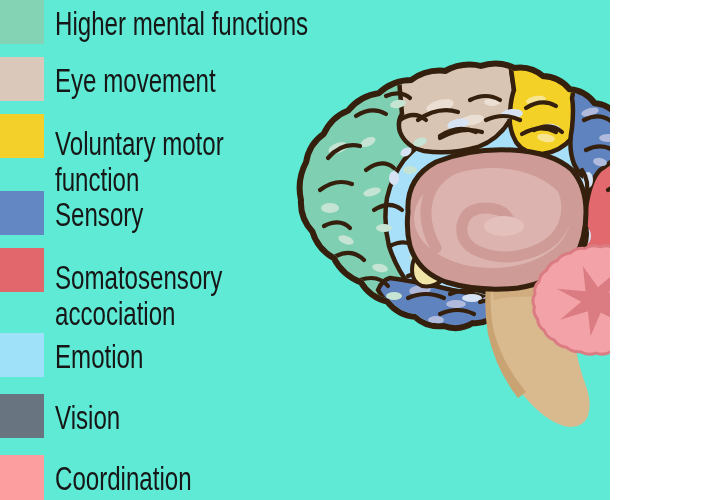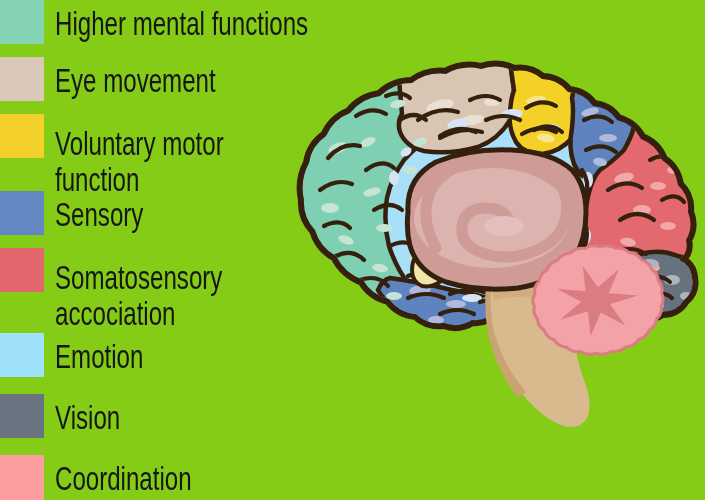--- a/index.html
+++ b/index.html
@@ -1,16 +1,16 @@
 <!DOCTYPE html>
 <html style="--outline: #35200E; --higher-mental: #7FD0B2; --higher-mental-light: #C6E4D4; --eye-movement: #D8C5B4; --eye-movement-light: #EADFD2; --voluntary-motor: #F4D126; --voluntary-motor-light: #F8E594; --sensory: #5F83BF; --sensory-light: #AFBADD; --somatosensory: #E2696E; --somatosensory-light: #F2A7A8; --emotion: #A8E0FA; --emotion-light: #D6E3F4; --vision: #66727E; --vision-light: #AFB5BD; --inner-brain: #CE9B97; --inner-brain-light: #DCB3AF; --inner-brain-pale: #E4C0BC; --pale-patch: #F2E5A8; --brainstem: #D9B98E; --brainstem-shadow: #C9A372; --coordination: #F3A2A7; --coordination-dark: #DB7C83;"><head>
 <meta charset="utf-8">
 <style>
   html,body{margin:0;padding:0;background:#fff;}
-  .page{position:relative;width:705px;height:500px;background:#84cc16;overflow:hidden;
+  .page{position:relative;width:610px;height:500px;background:#5eead4;overflow:hidden;
         font-family:"Liberation Sans",sans-serif;}
   
   .legend-row{position:absolute;left:0;}
   .swatch{position:absolute;left:0;top:0;width:44px;height:44px;}
   .legend-label{position:absolute;left:55px;white-space:nowrap;color:#161616;
                 font-size:33px;line-height:36px;font-weight:400;
                 transform:scaleX(0.73);transform-origin:0 0;}
   .legend-label div{height:36px;}
   
   .brain{position:absolute;left:290px;top:50px;}

